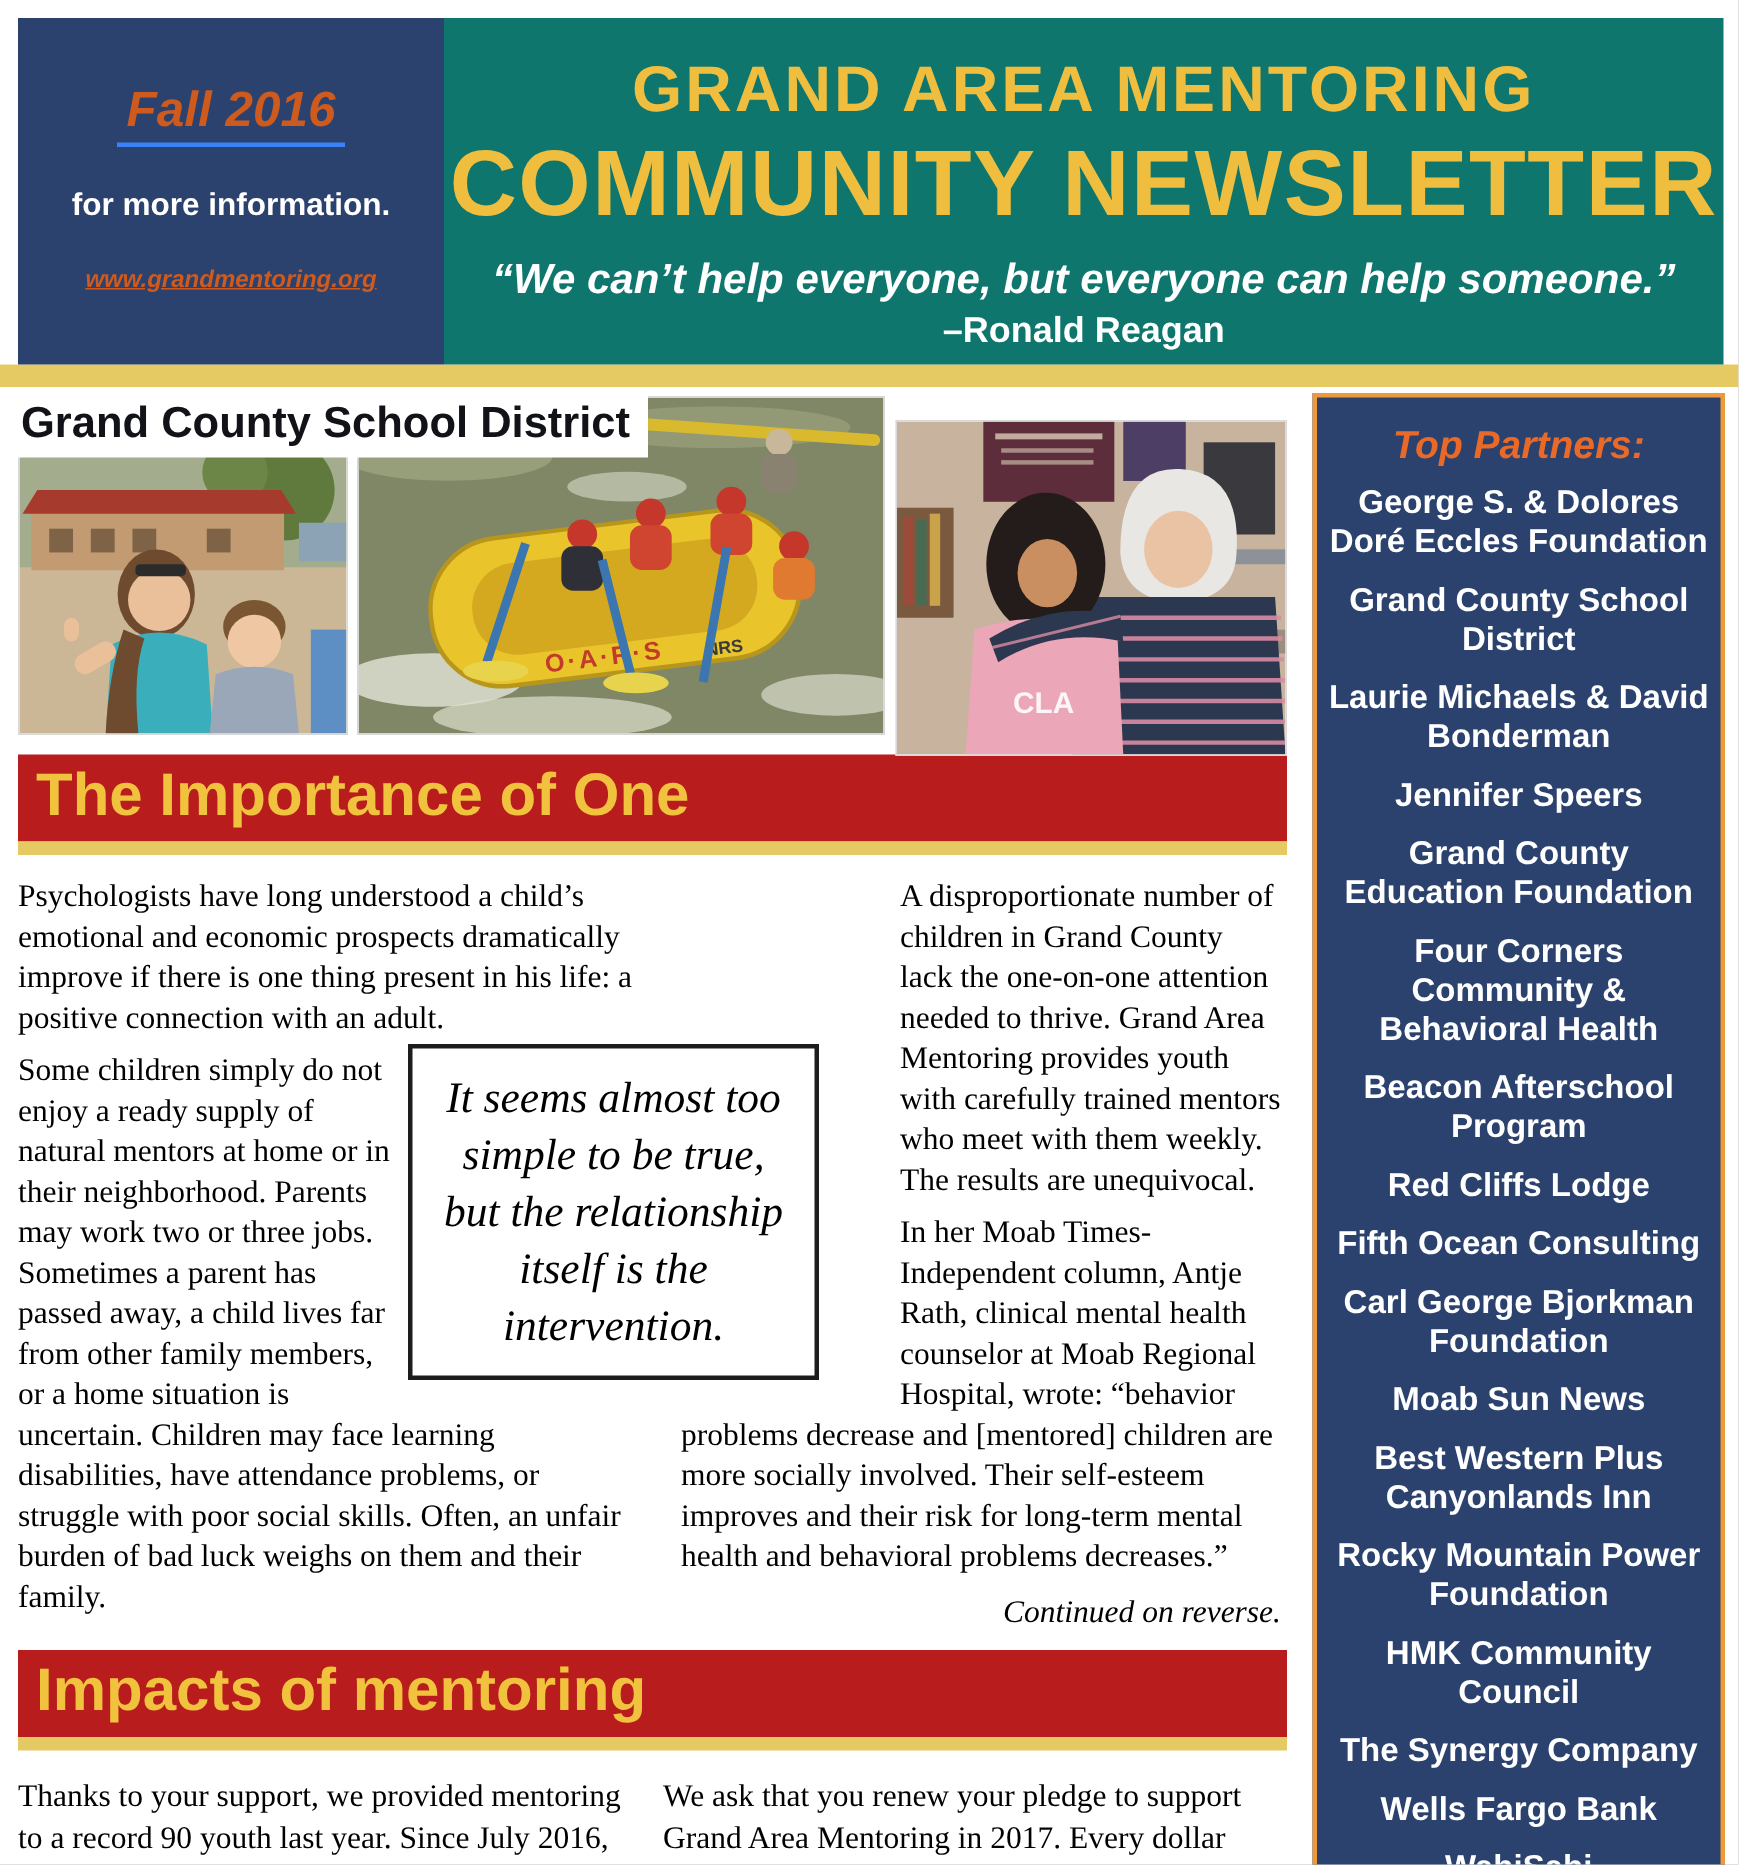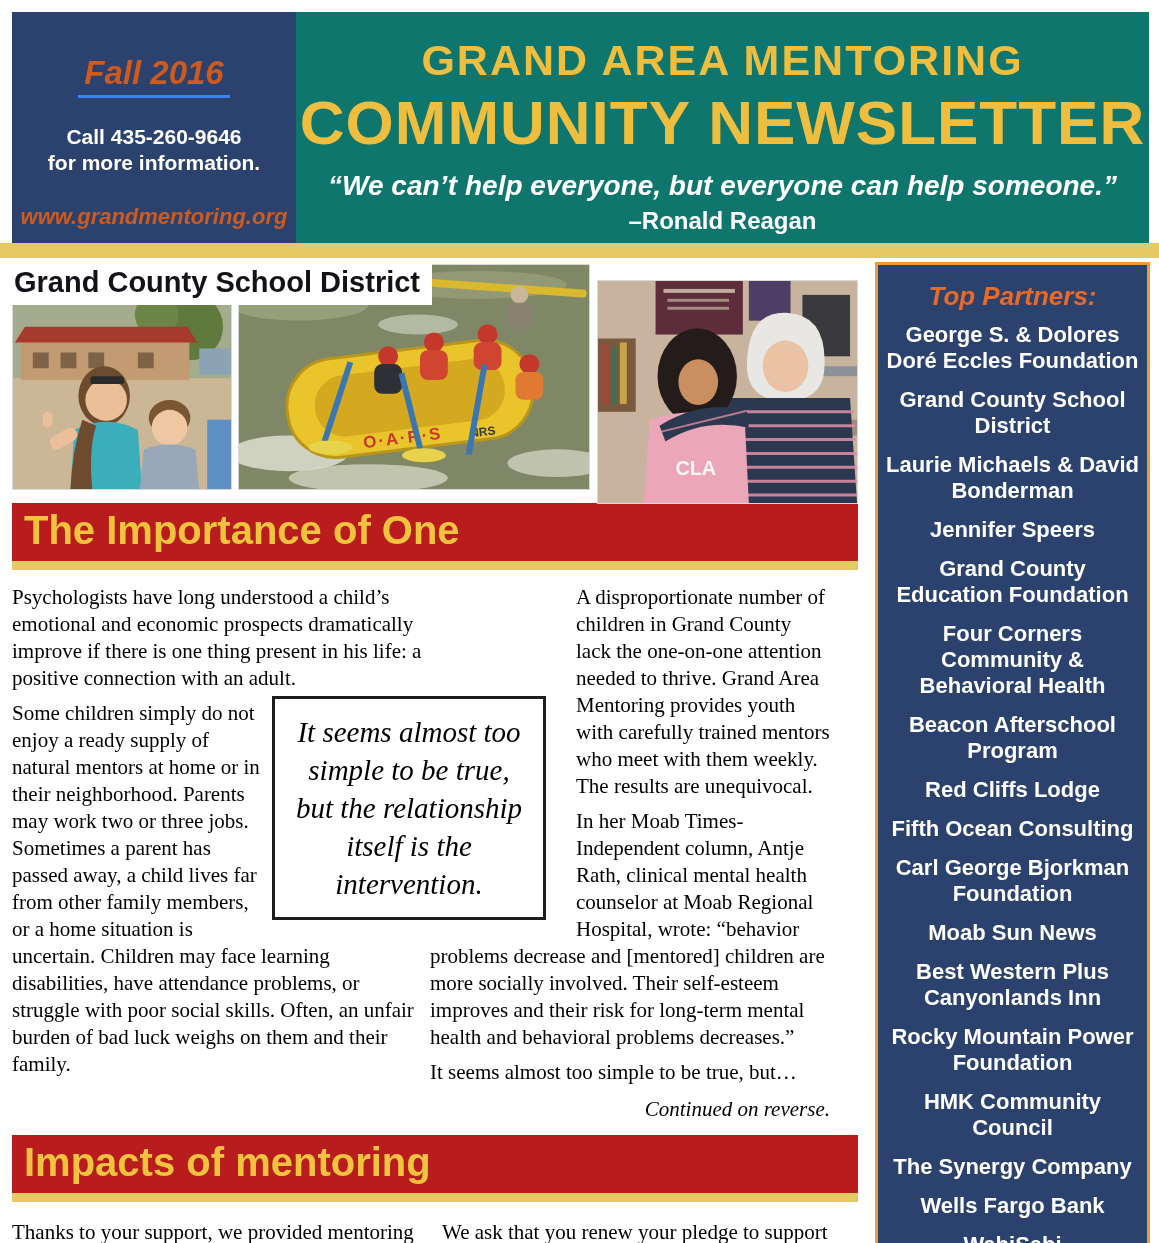--- a/index.html
+++ b/index.html
@@ -14,22 +14,22 @@
   .info-box {
     width:284px; height:231px; background:#2C426E; color:#fff;
     text-align:center; padding-top:42px; flex:none;
   }
   .issue {
     display:inline-block; color:#CE5A1E; font-size:33px; font-weight:bold;
     font-style:italic; border-bottom:3px solid #3b82f6; padding:0 6px 3px;
   }
   .phone { margin-top:26px; font-size:21px; font-weight:bold; line-height:26px; }
   .website {
-    display:inline-block; margin-top:28px; color:#CE5A1E; font-size:22px;
-    font-weight:bold; font-style:italic; cursor:pointer;
+    display:inline-block; margin-top:28px; color:#CE5A1E; font-size:16px;
+    font-weight:bold; font-style:italic; text-decoration:underline; cursor:pointer;
   }
   .masthead {
     flex:1; height:231px; background:#0f766e; text-align:center; padding-top:24px;
   }
   .org-name { color:#EFBE3E; font-size:43px; font-weight:bold; letter-spacing:2px; }
   .newsletter-title { color:#EFBE3E; font-size:62px; font-weight:bold; letter-spacing:1px; margin-top:2px; }
   .mast-quote { color:#ffffff; font-size:28px; font-weight:bold; font-style:italic; margin-top:12px; }
   .mast-attrib { color:#ffffff; font-size:24px; font-weight:bold; margin-top:5px; }
 
   .gold-bar { height:15px; background:#E5C962; }
@@ -50,21 +50,21 @@
     color:#121219; font-size:29px; font-weight:bold; padding:4px 12px 6px 2px;
   }
 
   
   .section-bar { background:#b91c1c; padding:5px 12px 8px; margin-top:12px; }
   .section-title { color:#F0C23E; font-size:40px; font-weight:bold; }
   .gold-strip { height:9px; background:#E5C962; }
 
   
   .article {
-    position:relative; display:flex; gap:8px; margin-top:14px;
+    position:relative; display:flex; gap:32px; margin-top:14px;
     font-family:"Liberation Serif", serif; font-size:21px; line-height:27px; color:#000;
   }
   .col-left  { width:410px; flex:none; }
   .col-right { width:400px; flex:none; }
   .article p { margin-bottom:8px; }
   .spacer-r { float:right; width:158px; height:222px; }
   .spacer-l { float:left; width:146px; height:250px; margin-top:100px; }
   .pull-quote {
     position:absolute; left:260px; top:112px; width:274px; z-index:3;
     background:#fff; border:3px solid #1d1d1d; padding:14px 12px;
@@ -90,21 +90,20 @@
 </style>
 </head>
 <body>
 
 <div class="page">
 
   <div class="masthead-row">
     <div class="info-box">
       <div class="issue">Fall 2016</div>
       <div class="phone">
-        <div>Call 435-260-9646</div>
         <div>for more information.</div>
       </div>
       <div>
         <span class="website">www.grandmentoring.org</span>
       </div>
     </div>
     <div class="masthead">
       <div class="org-name">GRAND AREA MENTORING</div>
       <div class="newsletter-title">COMMUNITY NEWSLETTER</div>
       <div class="mast-quote">“We can’t help everyone, but everyone can help someone.”</div>
@@ -229,21 +228,20 @@
       <div class="article">
         <div class="col-left">
           <p>Psychologists have long understood a child’s emotional and economic prospects dramatically improve if there is one thing present in his life: a positive connection with an adult.</p>
           <div class="spacer-r"></div>
           <p>Some children simply do not enjoy a ready supply of natural mentors at home or in their neighborhood. Parents may work two or three jobs. Sometimes a parent has passed away, a child lives far from other family members, or a home situation is uncertain. Children may face learning disabilities, have attendance problems, or struggle with poor social skills. Often, an unfair burden of bad luck weighs on them and their family.</p>
         </div>
         <div class="col-right">
           <div class="spacer-l"></div>
           <p>A disproportionate number of children in Grand County lack the one-on-one attention needed to thrive. Grand Area Mentoring provides youth with carefully trained mentors who meet with them weekly. The results are unequivocal.</p>
           <p>In her Moab Times-Independent column, Antje Rath, clinical mental health counselor at Moab Regional Hospital, wrote: “behavior problems decrease and [mentored] children are more socially involved. Their self-esteem improves and their risk for long-term mental health and behavioral problems decreases.”</p>
-          <p>It seems almost too simple to be true, but…</p>
           <div class="continued">Continued on reverse.</div>
         </div>
         <div class="pull-quote">It seems almost too simple to be true, but the relationship itself is the intervention.</div>
       </div>
 
       <div class="section-bar">
         <div class="section-title">Impacts of mentoring</div>
       </div>
       <div class="gold-strip"></div>
 

